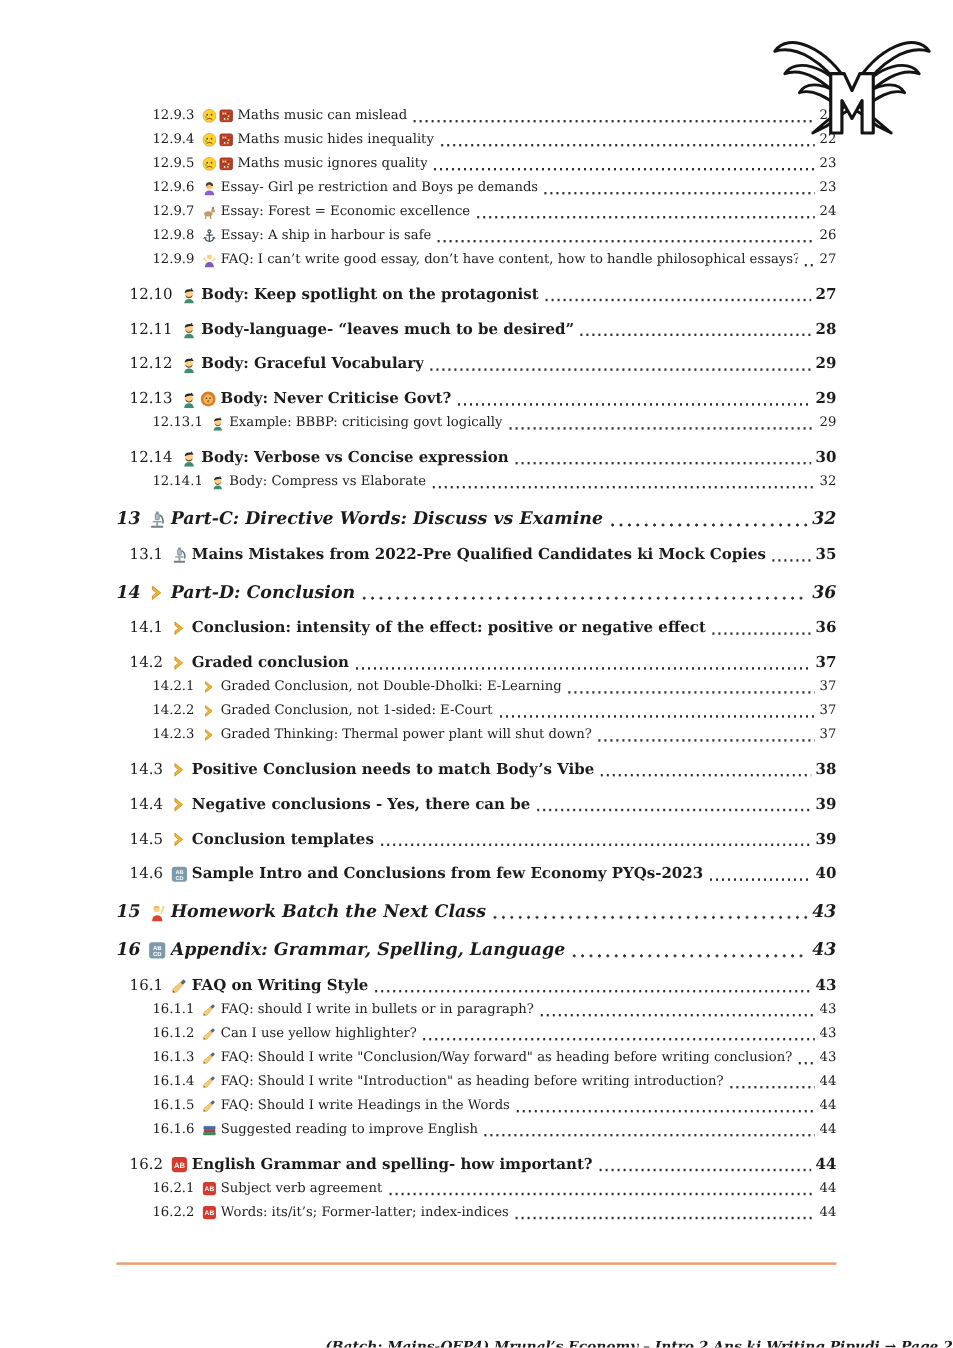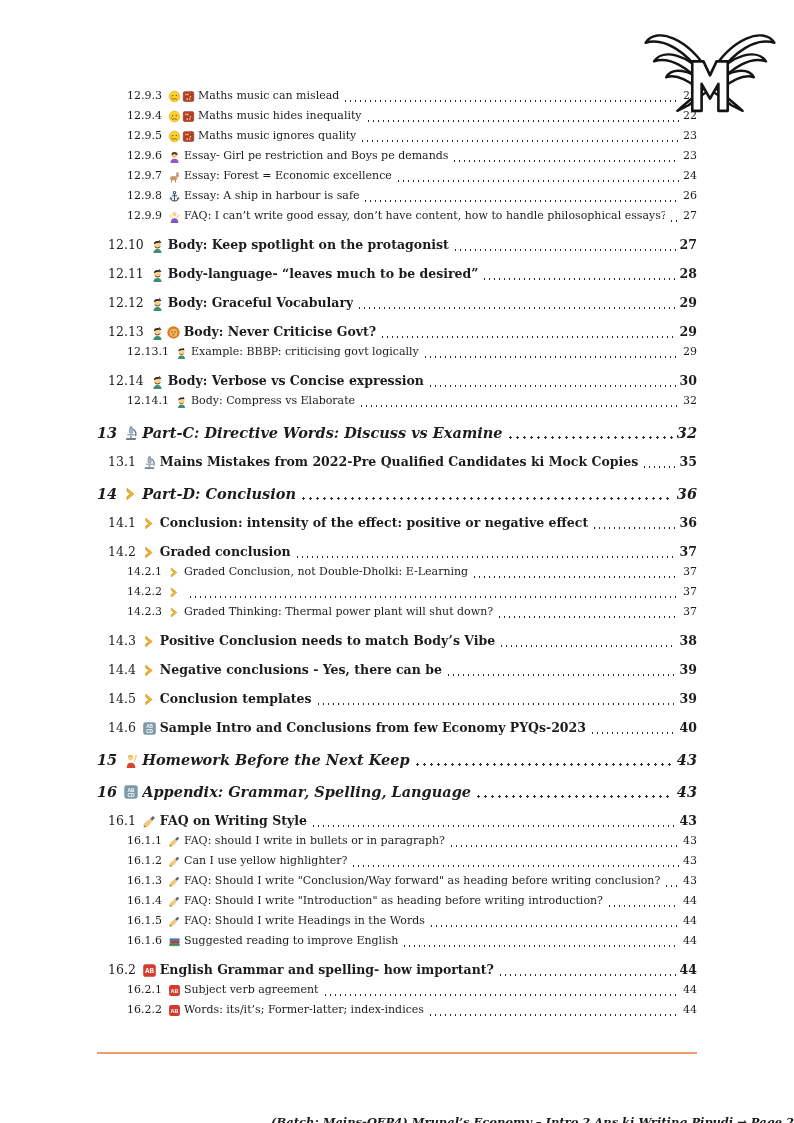--- a/index.html
+++ b/index.html
@@ -424,20 +424,21 @@
   </div>
     <div class="row lv3">
     <span class="num">14.2.2</span>
     <span class="icons">
         <span class="ico">
           <svg viewBox="0 0 20 20">
             <path d="M5 3 L13.6 10 L5 17 L5 13.4 L9.2 10 L5 6.6 Z" fill="#F2B630" stroke="#C98A1B" stroke-width="0.9" stroke-linejoin="round"></path>
           </svg>
         </span>
       </span>
+    <span class="title">Graded Conclusion, not 1-sided: E-Court</span>
     <span class="dots"></span>
     <span class="pg">37</span>
   </div>
     <div class="row lv3">
     <span class="num">14.2.3</span>
     <span class="icons">
         <span class="ico">
           <svg viewBox="0 0 20 20">
             <path d="M5 3 L13.6 10 L5 17 L5 13.4 L9.2 10 L5 6.6 Z" fill="#F2B630" stroke="#C98A1B" stroke-width="0.9" stroke-linejoin="round"></path>
           </svg>
@@ -507,21 +508,21 @@
         <span class="ico">
           <svg viewBox="0 0 20 20">
             <path d="M4.6 20 Q4.8 13.4 10 13.4 Q15.2 13.4 15.4 20 Z" fill="#D8452E"></path>
             <circle cx="9.4" cy="7" r="3.3" fill="#FFCE87"></circle>
             <path d="M6.2 6.4 Q6.6 3.4 9.6 3.6 Q12.4 3.8 12.6 6.2 Q9.4 5 6.2 6.4 Z" fill="#E8B84B"></path>
             <path d="M14.2 11.6 L16.4 5.4" stroke="#FFCE87" stroke-width="1.7" stroke-linecap="round"></path>
             <circle cx="16.6" cy="4.6" r="1.2" fill="#FFCE87"></circle>
           </svg>
         </span>
       </span>
-    <span class="title">Homework Before the Next Keep</span>
+    <span class="title">Homework Batch the Next Class</span>
     <span class="dots"></span>
     <span class="pg">43</span>
   </div>
     <div class="row lv1">
     <span class="num">16</span>
     <span class="icons">
         <span class="ico">
           <svg viewBox="0 0 20 20">
             <rect x="1.6" y="1.6" width="16.8" height="16.8" rx="3" fill="#7D99AC"></rect>
             <text x="10" y="9.4" font-size="6.2" font-family="Liberation Sans, sans-serif" font-weight="bold" fill="#fff" text-anchor="middle">AB</text>

